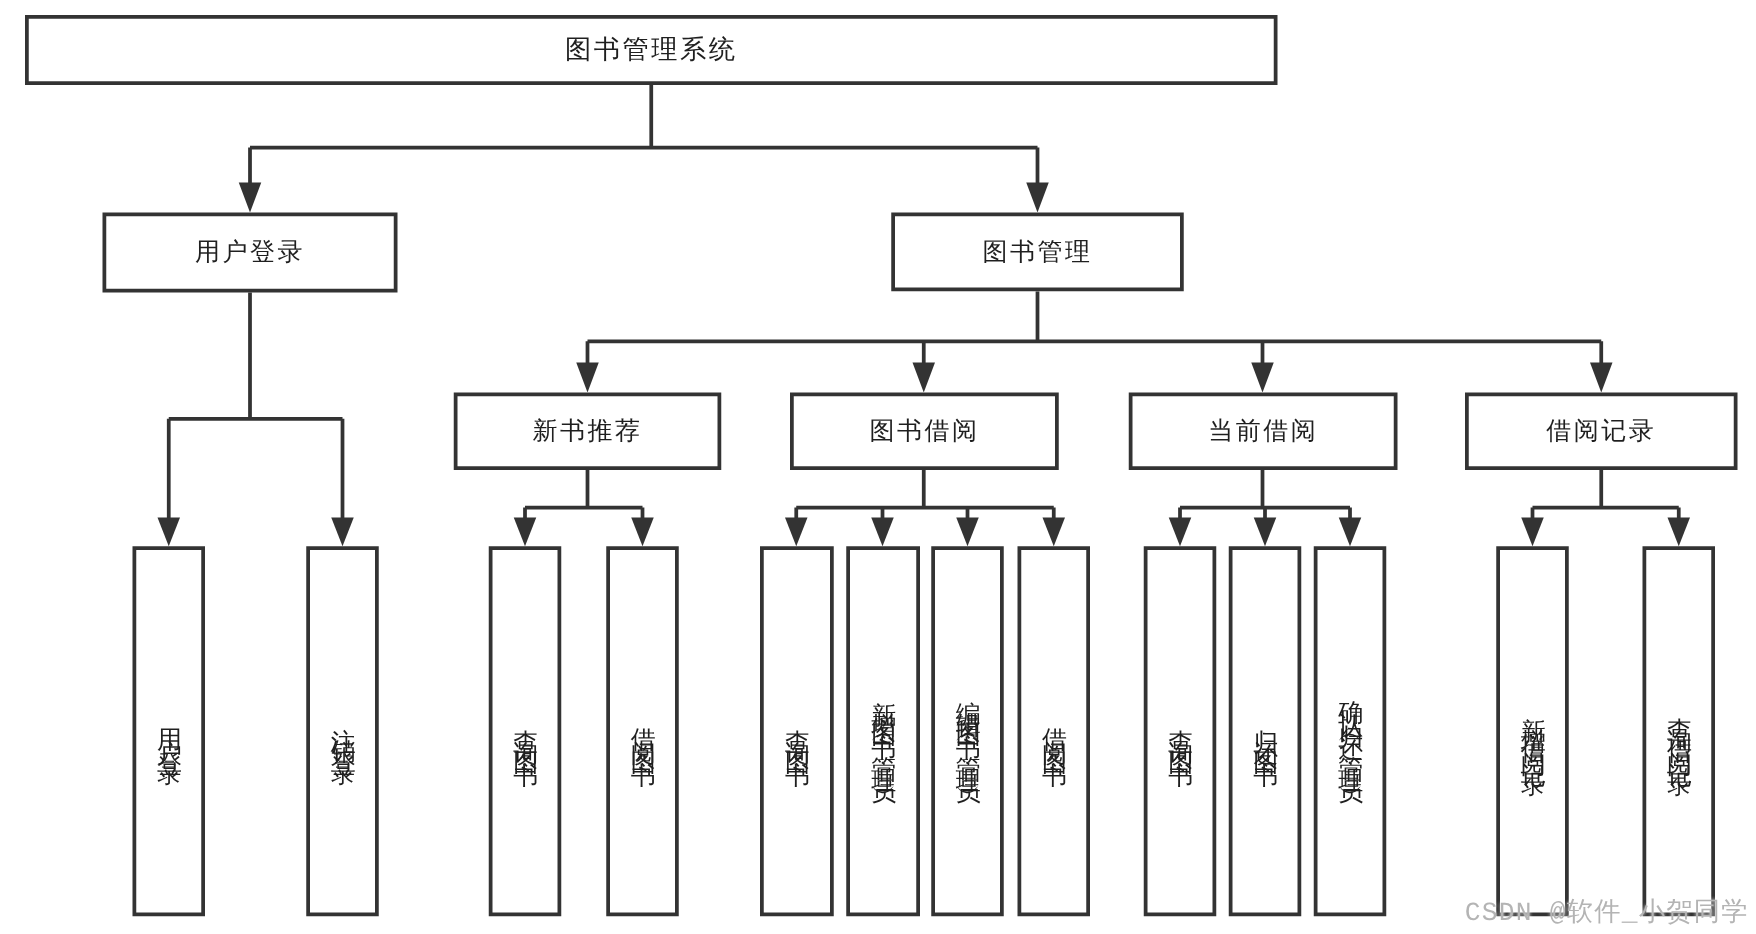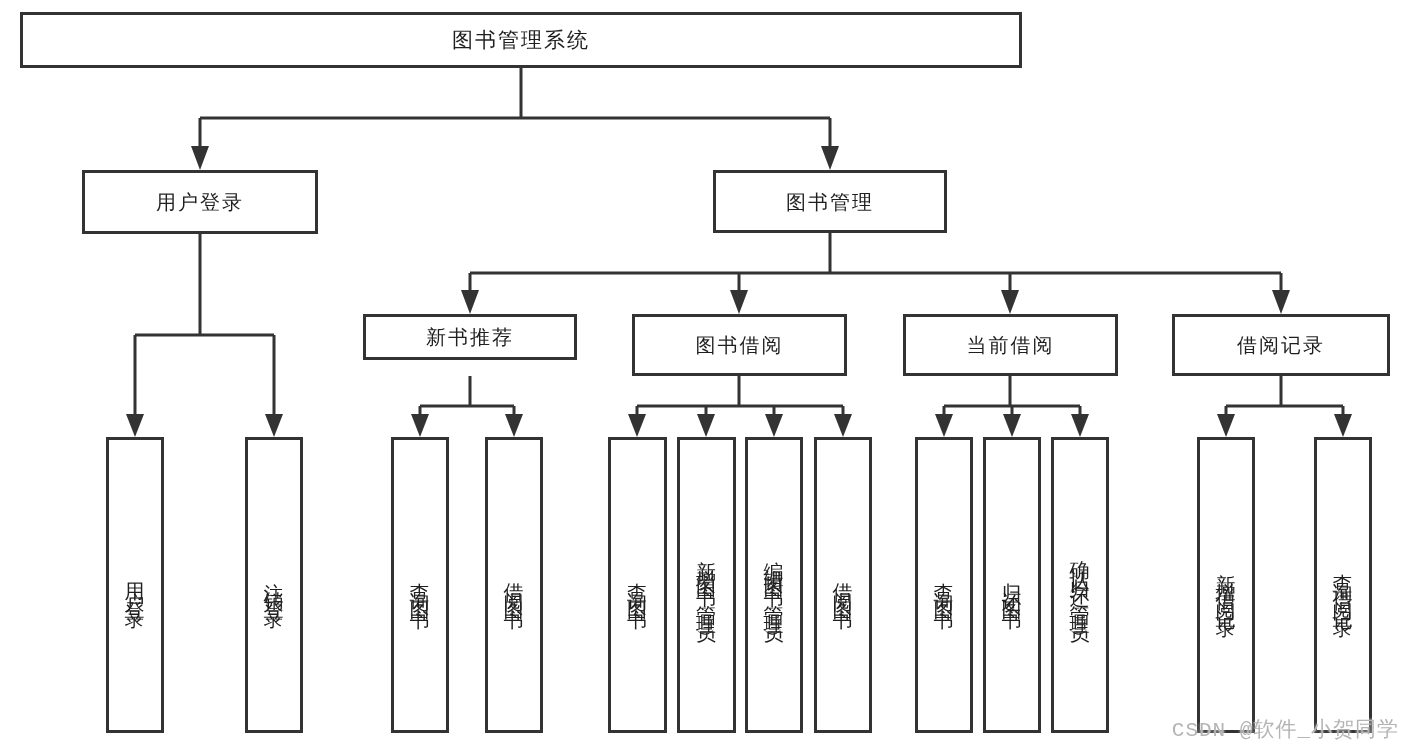--- a/index.html
+++ b/index.html
@@ -78,21 +78,21 @@
     <span>图书管理系统</span>
   </div>
 
   <div class="node node-h" style="left:82px;top:170px;width:236px;height:64px;">
     <span>用户登录</span>
   </div>
   <div class="node node-h" style="left:713px;top:170px;width:234px;height:63px;text-align:center;">
     <span>图书管理</span>
   </div>
 
-  <div class="node node-h" style="left:363px;top:314px;width:214px;height:46px;">
+  <div class="node node-h" style="left:363px;top:314px;width:214px;height:62px;">
     <span>新书推荐</span>
   </div>
   <div class="node node-h" style="left:632px;top:314px;width:215px;height:62px;">
     <span>图书借阅</span>
   </div>
   <div class="node node-h" style="left:903px;top:314px;width:215px;height:62px;">
     <span>当前借阅</span>
   </div>
   <div class="node node-h" style="left:1172px;top:314px;width:218px;height:62px;text-align:center;">
     <span>借阅记录</span>

